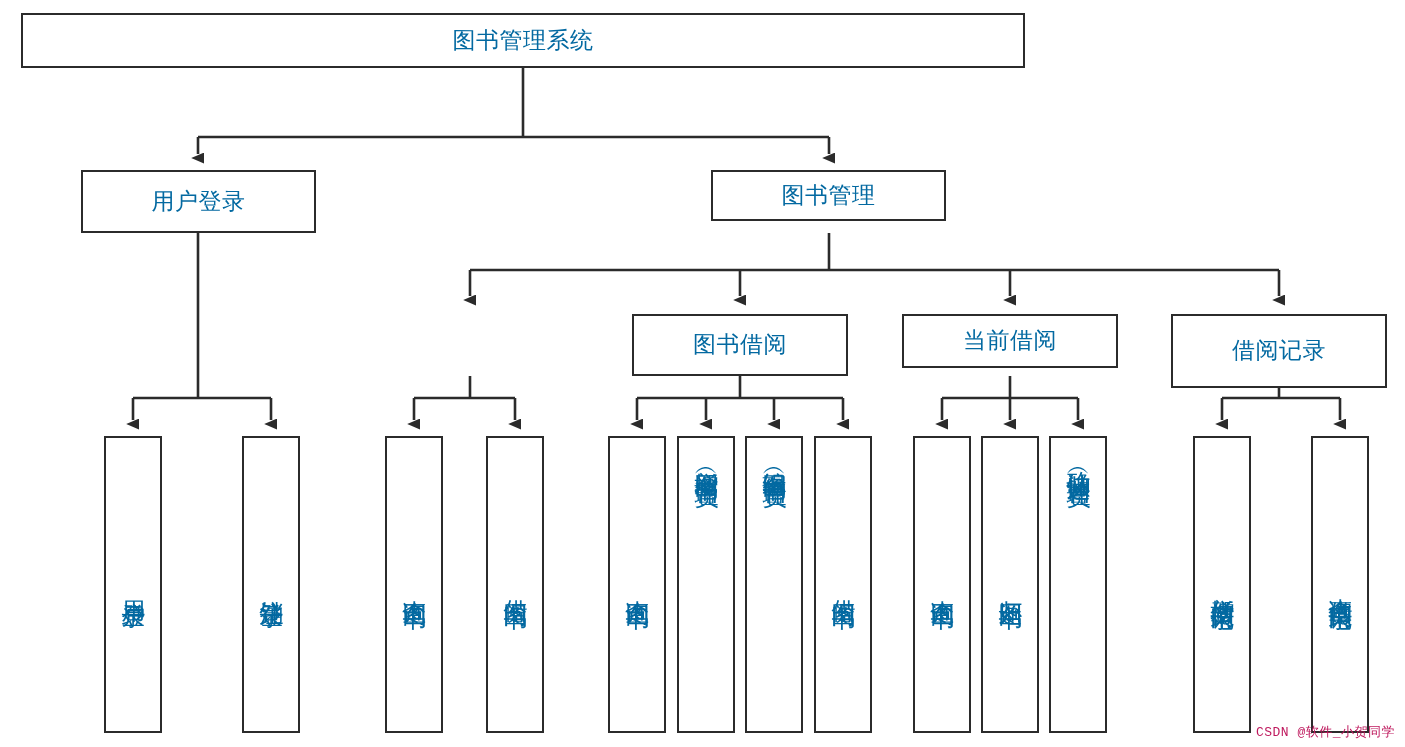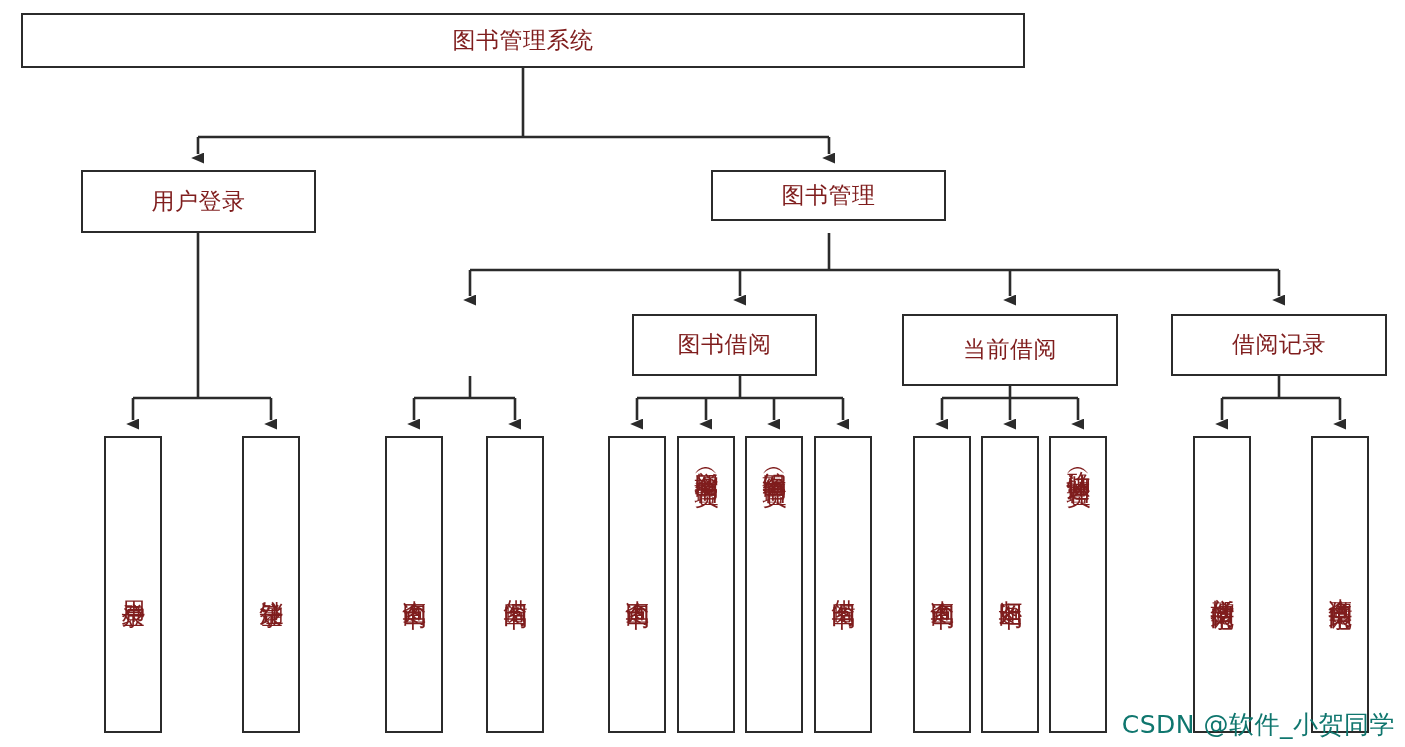--- a/index.html
+++ b/index.html
@@ -33,21 +33,21 @@
     background: #ffffff;
     border: 2.5px solid #2b2b2b;
     display: flex;
     align-items: center;
     justify-content: center;
     z-index: 2;
   }
   .node .label {
     font-size: 23px;
     line-height: 1.18;
-    color: #7f1d1d;
+    color: #0369a1;
     letter-spacing: 0.5px;
     white-space: nowrap;
   }
   
   .node.vert {
     align-items: flex-start;
     justify-content: center;
     padding-top: 14px;
   }
   .node.vert.center {
@@ -59,25 +59,26 @@
     text-orientation: upright;
     font-size: 24px;
     line-height: 1.05;
     letter-spacing: 2px;
     white-space: nowrap;
   }
   #watermark {
     position: absolute;
     right: 10px;
     bottom: 6px;
-    font-size: 25px;
-    color: #0f766e;
+    font-size: 13px;
+    color: #be185d;
     z-index: 5;
     white-space: nowrap;
     letter-spacing: 0.5px;
+    font-family: Liberation Mono, monospace;
   }
 </style>
 </head>
 <body>
 
 <div id="canvas">
 
   <svg id="wires" viewBox="0 0 1405 747" xmlns="http://www.w3.org/2000/svg">
     <defs>
       <marker id="arrow" markerWidth="11" markerHeight="13" refX="1.5" refY="6.2" orient="auto" markerUnits="userSpaceOnUse">
@@ -136,29 +137,29 @@
 
   <div class="node" style="left:81px; top:170px; width:235px; height:63px;">
     <span class="label">用户登录</span>
   </div>
 
   <div class="node" style="left:711px; top:170px; width:235px; height:51px;">
     <span class="label">图书管理</span>
   </div>
 
 
-  <div class="node" style="left:632px; top:314px; width:185px; height:62px;">
+  <div class="node" style="left:632px; top:314px; width:216px; height:62px;">
     <span class="label">图书借阅</span>
   </div>
 
-  <div class="node" style="left:902px; top:314px; width:216px; height:72px;">
+  <div class="node" style="left:902px; top:314px; width:216px; height:54px;">
     <span class="label">当前借阅</span>
   </div>
 
-  <div class="node" style="left:1171px; top:314px; width:216px; height:62px;">
+  <div class="node" style="left:1171px; top:314px; width:216px; height:74px;">
     <span class="label">借阅记录</span>
   </div>
 
   <div class="node vert center" style="left:104px; top:436px; width:58px; height:297px;">
     <span class="label">用户登录</span>
   </div>
 
   <div class="node vert center" style="left:242px; top:436px; width:58px; height:297px;">
     <span class="label">注销登录</span>
   </div>

